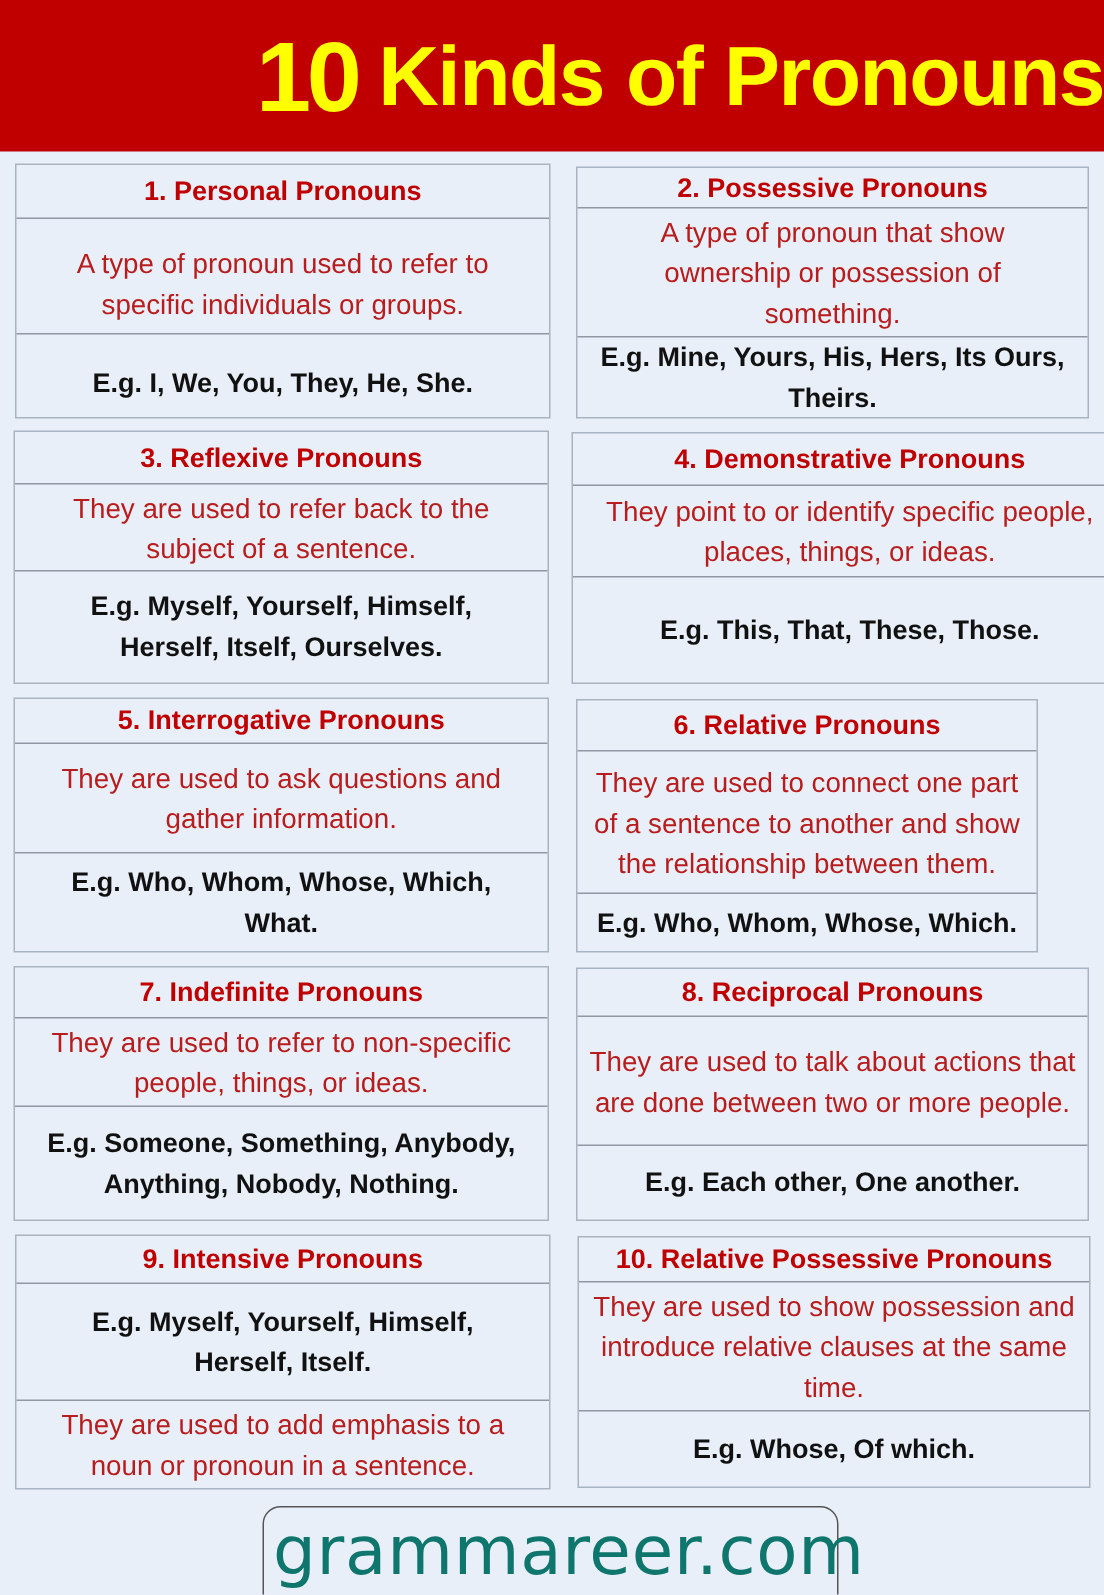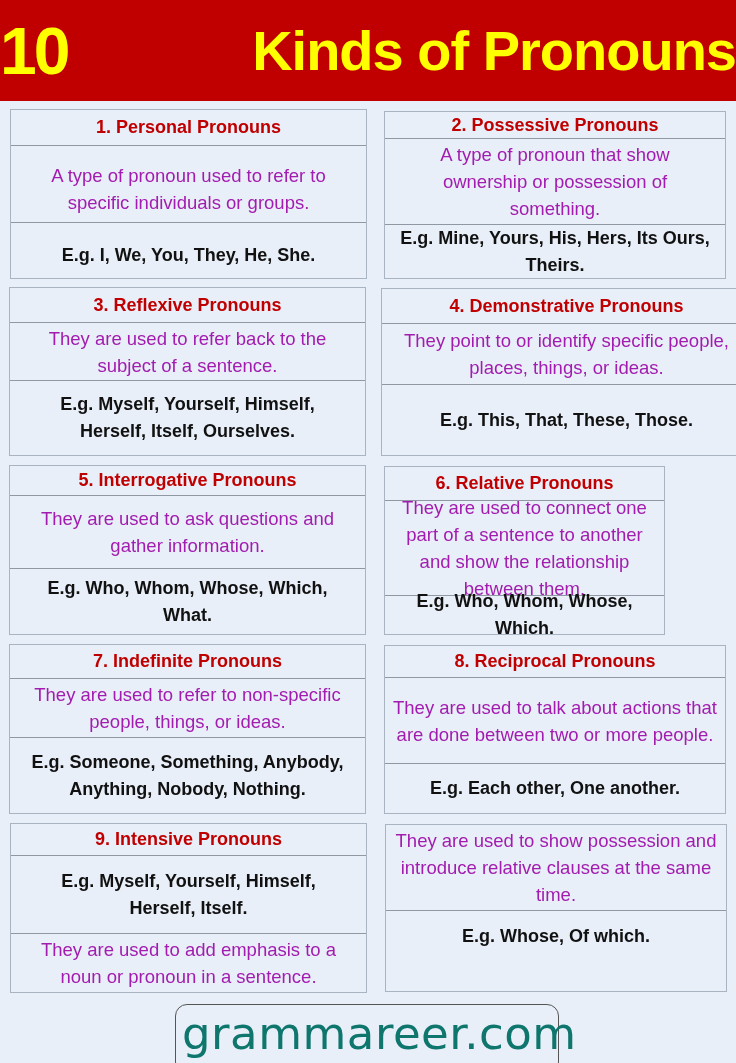--- a/index.html
+++ b/index.html
@@ -5,21 +5,21 @@
   * { box-sizing: border-box; margin: 0; padding: 0; }
   html, body { width: 736px; height: 1063px; overflow: hidden; }
   body {
     background: #e8eff8;
     font-family: "Liberation Sans", "DejaVu Sans", sans-serif;
     position: relative;
   }
   .banner {
     position: absolute; left: 0; top: 0; width: 736px; height: 101px;
     background: #c00000;
-    display: flex; align-items: center; justify-content: space-between;
+    display: flex; align-items: center; justify-content: flex-end;
     color: #ffff00;
     font-weight: bold;
     white-space: nowrap;
   }
   .banner .num { font-size: 66px; letter-spacing: -3px; margin-right: 14px; line-height: 1; }
   .banner .rest { font-size: 56px; line-height: 1; letter-spacing: -1px; }
 
   .card {
     position: absolute;
     border: 1px solid #a9b4c2;
@@ -30,21 +30,21 @@
     display: flex; align-items: center; justify-content: center;
     text-align: center;
     border-bottom: 1px solid #8f98a3;
     padding: 0 6px;
   }
   .card .row:last-child { border-bottom: none; }
   .card .title {
     color: #c00000; font-weight: bold; font-size: 18px;
   }
   .card .desc {
-    color: #a21caf; font-size: 18.5px; line-height: 27px;
+    color: #b91c1c; font-size: 18.5px; line-height: 27px;
   }
   .card .ex {
     color: #111; font-weight: bold; font-size: 18px; line-height: 27px;
   }
 
   .footer {
     position: absolute; left: 175px; top: 1004px; width: 384px; height: 70px;
     border: 1px solid #555; border-radius: 12px;
     background: #e8eff8;
     display: flex; align-items: flex-start; padding-left: 6px; padding-top: 2px;
@@ -86,21 +86,21 @@
   <div class="row desc" style="height:61px; padding:0 14px;">They point to or identify specific people, places, things, or ideas.</div>
   <div class="row ex" style="height:70px;">E.g. This, That, These, Those.</div>
 </div>
 
 <div class="card" style="left:9px; top:465px; width:357px; height:170px;">
   <div class="row title" style="height:30px;">5. Interrogative Pronouns</div>
   <div class="row desc" style="height:73px; padding:0 14px;">They are used to ask questions and gather information.</div>
   <div class="row ex" style="height:65px; padding:0 16px;">E.g. Who, Whom, Whose, Which, What.</div>
 </div>
 
-<div class="card" style="left:384px; top:466px; width:281px; height:169px;">
+<div class="card" style="left:384px; top:466px; width:308px; height:169px;">
   <div class="row title" style="height:34px;">6. Relative Pronouns</div>
   <div class="row desc" style="height:95px; padding:0 8px;">They are used to connect one part of a sentence to another and show the relationship between them.</div>
   <div class="row ex" style="height:38px;">E.g. Who, Whom, Whose, Which.</div>
 </div>
 
 <div class="card" style="left:9px; top:644px; width:357px; height:170px;">
   <div class="row title" style="height:34px;">7. Indefinite Pronouns</div>
   <div class="row desc" style="height:59px; padding:0 4px;">They are used to refer to non-specific people, things, or ideas.</div>
   <div class="row ex" style="height:75px; padding:0 4px;">E.g. Someone, Something, Anybody, Anything, Nobody, Nothing.</div>
 </div>
@@ -111,20 +111,21 @@
   <div class="row ex" style="height:49px;">E.g. Each other, One another.</div>
 </div>
 
 <div class="card" style="left:10px; top:823px; width:357px; height:170px;">
   <div class="row title" style="height:32px;">9. Intensive Pronouns</div>
   <div class="row ex" style="height:78px; padding:0 28px;">E.g. Myself, Yourself, Himself, Herself, Itself.</div>
   <div class="row desc" style="height:58px; padding:0 10px;">They are used to add emphasis to a noun or pronoun in a sentence.</div>
 </div>
 
 <div class="card" style="left:385px; top:824px; width:342px; height:168px;">
+  <div class="row title" style="height:30px;">10. Relative Possessive Pronouns</div>
   <div class="row desc" style="height:86px; padding:0 2px;">They are used to show possession and introduce relative clauses at the same time.</div>
   <div class="row ex" style="height:50px;">E.g. Whose, Of which.</div>
 </div>
 
 <div class="footer">
   <svg class="hand" viewBox="0 0 38 52">
     <path d="M13 6 a6 6 0 0 1 12 0 v4" fill="none" stroke="#000" stroke-width="2.5"></path>
     <path d="M16 5 a3 3 0 0 1 6 0 v18 h2 v-3 a3 3 0 0 1 6 0 v3 a3 3 0 0 1 6 0 v12 c0 9 -5 15 -13 15 h-5 c-6 0 -9 -4 -11 -8 l-7 -11 a3 3 0 0 1 5 -3 l5 5 z" fill="#000"></path>
   </svg>
   <span class="site">grammareer.com</span>

